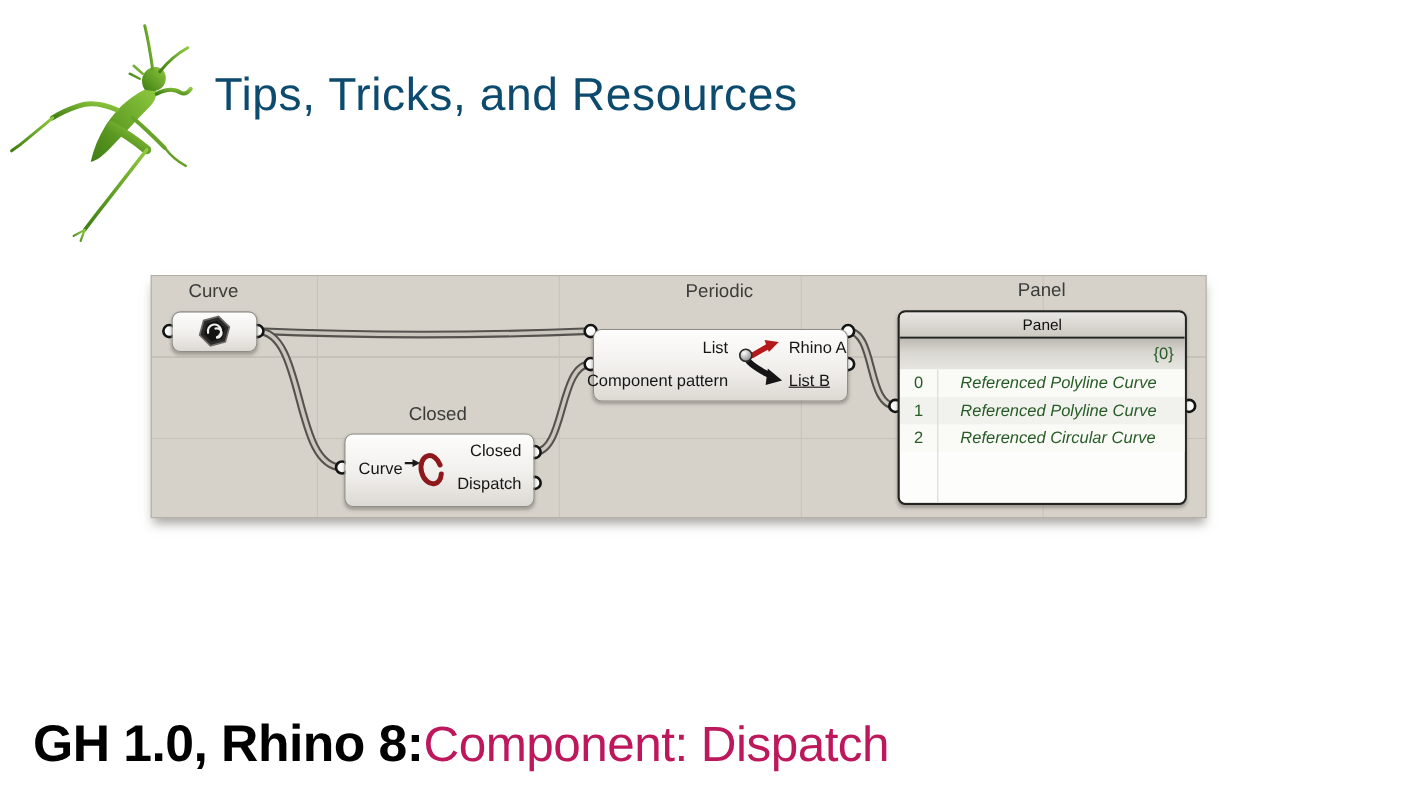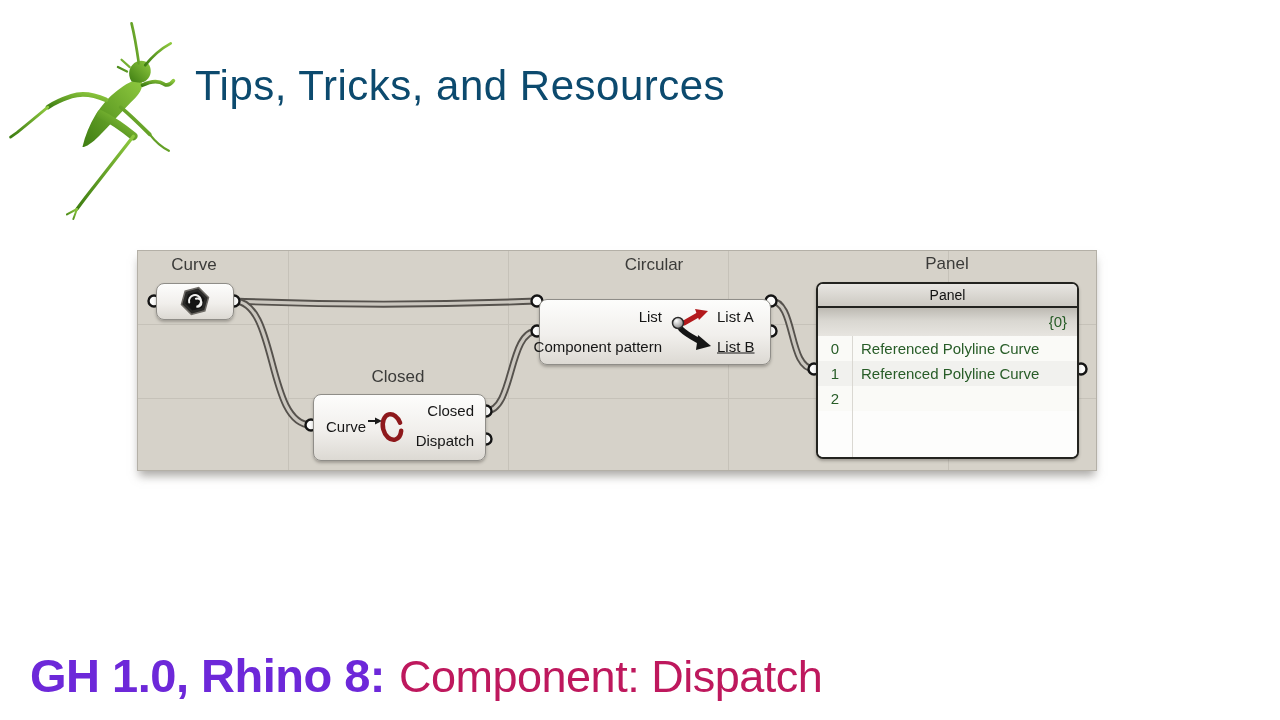--- a/index.html
+++ b/index.html
@@ -62,24 +62,24 @@
     background:linear-gradient(to bottom,#bdbab3 0%,#d9d7d1 45%,#e7e5e0 100%);
   }
   .panel-rows{position:relative;height:121px;background:#fdfdfc;}
   .panel-rows::before{
     content:"";position:absolute;left:34px;top:0;bottom:0;width:1px;background:#dad8d2;
   }
   .prow{display:flex;height:25px;line-height:25px;font-size:15px;color:#275c27;}
   .prow:nth-child(odd){background:#fafaf7;}
   .prow:nth-child(even){background:#f1f1ee;}
   .prow .idx{width:34px;text-align:center;flex:none;}
-  .prow .val{padding-left:9px;white-space:nowrap;}
+  .prow .val{padding-left:21px;white-space:nowrap;font-style:italic;}
   
   .caption{position:absolute;left:30px;top:648px;white-space:nowrap;font-size:47px;line-height:56px;}
-  .caption .green{color:#6d28d9;font-weight:bold;margin-right:14px;letter-spacing:-0.5px;}
+  .caption .green{color:#000000;font-weight:bold;letter-spacing:-0.5px;}
   .caption .black{color:#be185d;font-size:45px;letter-spacing:-0.5px;}
 </style>
 </head>
 <body>
 
 <svg class="logo" viewBox="0 0 200 240" aria-hidden="true">
   <defs>
     <linearGradient id="ghGrad" x1="0" y1="1" x2="1" y2="0">
       <stop offset="0" stop-color="#3e7d12"></stop>
       <stop offset="1" stop-color="#8fc93f"></stop>
@@ -162,56 +162,57 @@
     <span class="plabel" style="left:12px;top:31px;">Curve</span>
     <svg viewBox="0 0 42 40" style="position:absolute;left:52px;top:12px;width:42px;height:40px;">
       <path d="M2,14 L10,14" stroke="#1b1b1b" stroke-width="2"></path>
       <polygon points="9,10.5 16,14 9,17.5" fill="#1b1b1b"></polygon>
       <ellipse cx="26" cy="20" rx="9" ry="13" fill="none" stroke="#8e191c" stroke-width="4.5" stroke-dasharray="61 10" stroke-dashoffset="-6" transform="rotate(-14 26 20)" stroke-linecap="round"></ellipse>
     </svg>
     <span class="plabel right" style="left:160px;top:15px;">Closed</span>
     <span class="plabel right" style="left:160px;top:45px;">Dispatch</span>
   </div>
 
-  <div class="comp-title" style="left:516px;top:4px;">Circular</div>
+  <div class="comp-title" style="left:516px;top:4px;">Periodic</div>
   <div class="comp" style="left:401px;top:32px;width:230px;height:64px;margin-top:16px;">
     <span class="plabel right" style="left:122px;top:16px;">List</span>
     <span class="plabel right" style="left:122px;top:46px;">Component pattern</span>
     <svg viewBox="0 0 46 50" style="position:absolute;left:128px;top:7px;width:46px;height:50px;">
       <defs>
         <radialGradient id="sphG" cx="0.35" cy="0.3" r="0.9">
           <stop offset="0" stop-color="#ffffff"></stop>
           <stop offset="1" stop-color="#6e6e6e"></stop>
         </radialGradient>
       </defs>
       <path d="M13,22 C19,28 26,31 33,35" stroke="#151515" stroke-width="5.5" fill="none" stroke-linecap="round"></path>
       <polygon points="30,28 43,39 28,43" fill="#151515"></polygon>
       <path d="M16,16 L30,8" stroke="#b3191c" stroke-width="5" stroke-linecap="round"></path>
       <polygon points="27,2 40,4 31,13" fill="#b3191c"></polygon>
       <circle cx="10" cy="16" r="5.5" fill="url(#sphG)" stroke="#2b2b2b" stroke-width="1.5"></circle>
     </svg>
-    <span class="plabel" style="left:177px;top:16px;">List A</span>
+    <span class="plabel" style="left:177px;top:16px;">Rhino A</span>
     <span class="plabel" style="left:177px;top:46px;text-decoration:underline;">List B</span>
   </div>
 
   <div class="comp-title" style="left:809px;top:3px;">Panel</div>
   <div class="panel-comp">
     <div class="panel-head">Panel</div>
     <div class="panel-branch">{0}</div>
     <div class="panel-rows">
       <div class="prow">
         <span class="idx">0</span>
         <span class="val">Referenced Polyline Curve</span>
       </div>
       <div class="prow">
         <span class="idx">1</span>
         <span class="val">Referenced Polyline Curve</span>
       </div>
       <div class="prow">
         <span class="idx">2</span>
+        <span class="val">Referenced Circular Curve</span>
       </div>
     </div>
   </div>
 
 </div>
 
 <div class="caption">
   <span class="green">GH 1.0, Rhino 8:</span><span class="black">Component: Dispatch</span>
 </div>
 

